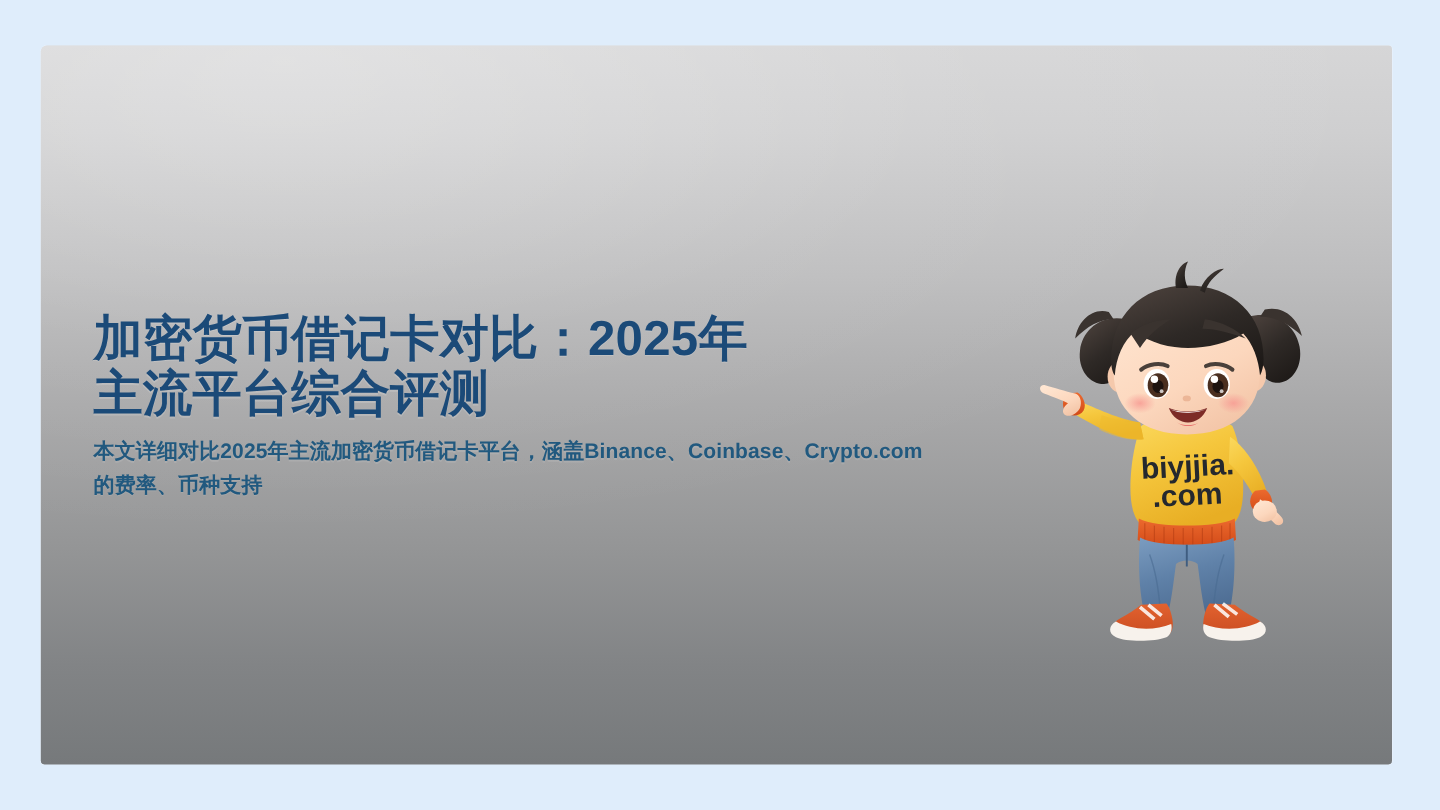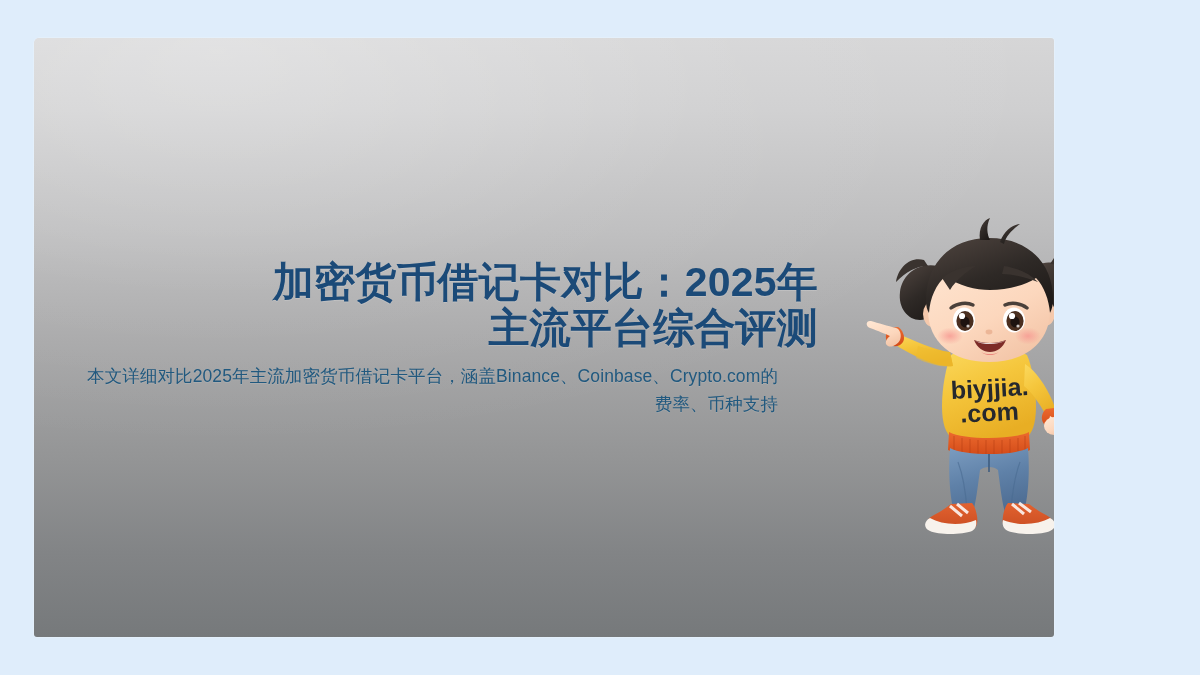--- a/index.html
+++ b/index.html
@@ -20,34 +20,33 @@
     width: 1200px;
     height: 675px;
     background: #dfedfb;
   }
 
   
   .slide-card {
     position: absolute;
     left: 34px;
     top: 38px;
-    width: 1020px;
+    width: 1126px;
     height: 599px;
     border-radius: 5px 3px 3px 3px;
     background: linear-gradient(180deg,
                 #d6d6d7 0%,
                 #cfcfd0 12%,
                 #bdbdbe 32%,
                 #a9a9aa 50%,
                 #949596 70%,
                 #828486 86%,
                 #76797b 100%);
     overflow: hidden;
     box-shadow: 0 0 0 0.5px rgba(255,255,255,0.35);
-    text-align: right;
   }
   
   .slide-card::before {
     content: "";
     position: absolute;
     inset: 0;
     background: radial-gradient(120% 95% at 18% 2%, rgba(255,255,255,0.30) 0%, rgba(255,255,255,0.06) 42%, rgba(255,255,255,0) 70%);
     pointer-events: none;
   }
 
@@ -67,21 +66,21 @@
     line-height: 1.12;
     letter-spacing: 0.2px;
     text-shadow: 0 1px 0 rgba(255,255,255,0.16);
     white-space: pre-line;
   }
   .slide-subtitle {
     margin: 10px 0 0 0;
     color: #21597f;
     font-family: "Liberation Sans", "DejaVu Sans", sans-serif;
     font-size: 17.5px;
-    font-weight: 400;
+    font-weight: 700;
     line-height: 1.62;
     letter-spacing: 0.1px;
     width: 700px;
     text-shadow: 0 1px 0 rgba(255,255,255,0.10);
   }
 
   
   .mascot {
     position: absolute;
     left: 820px;

